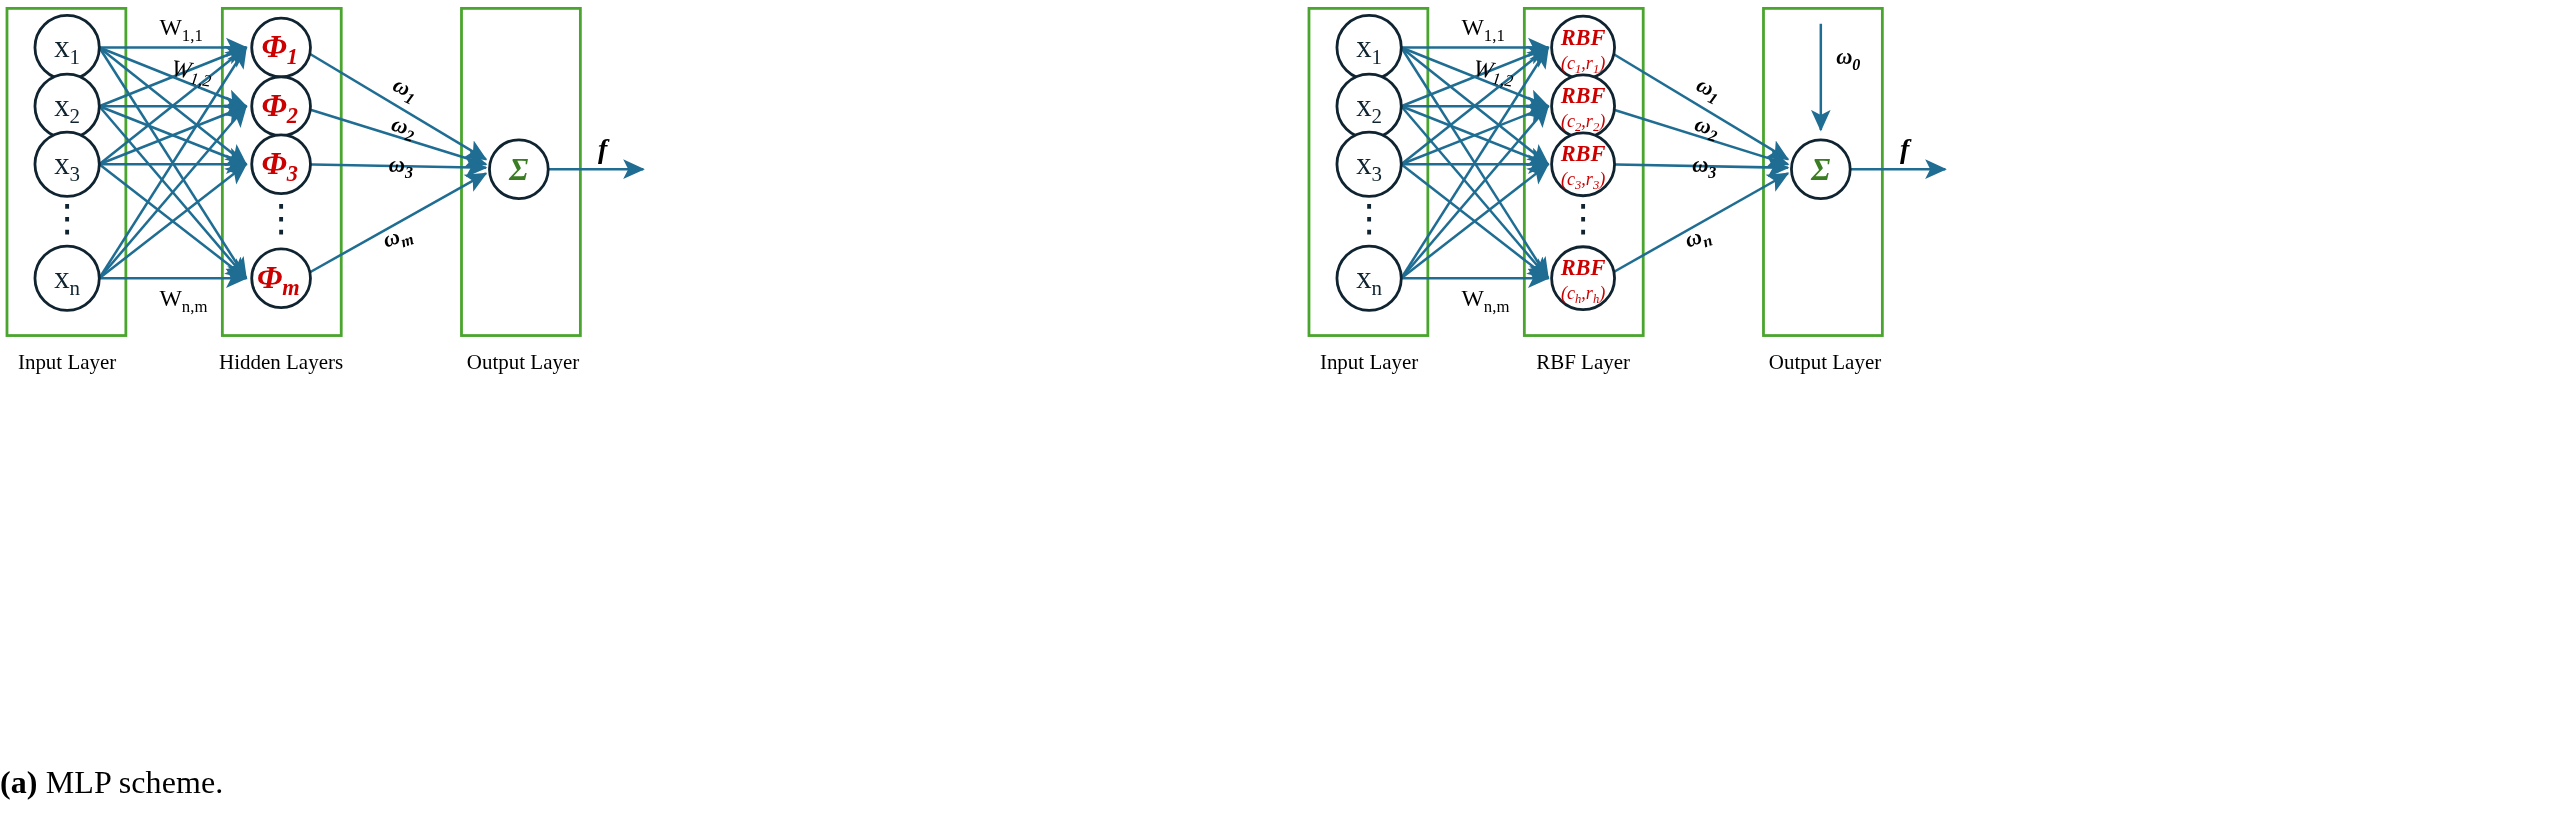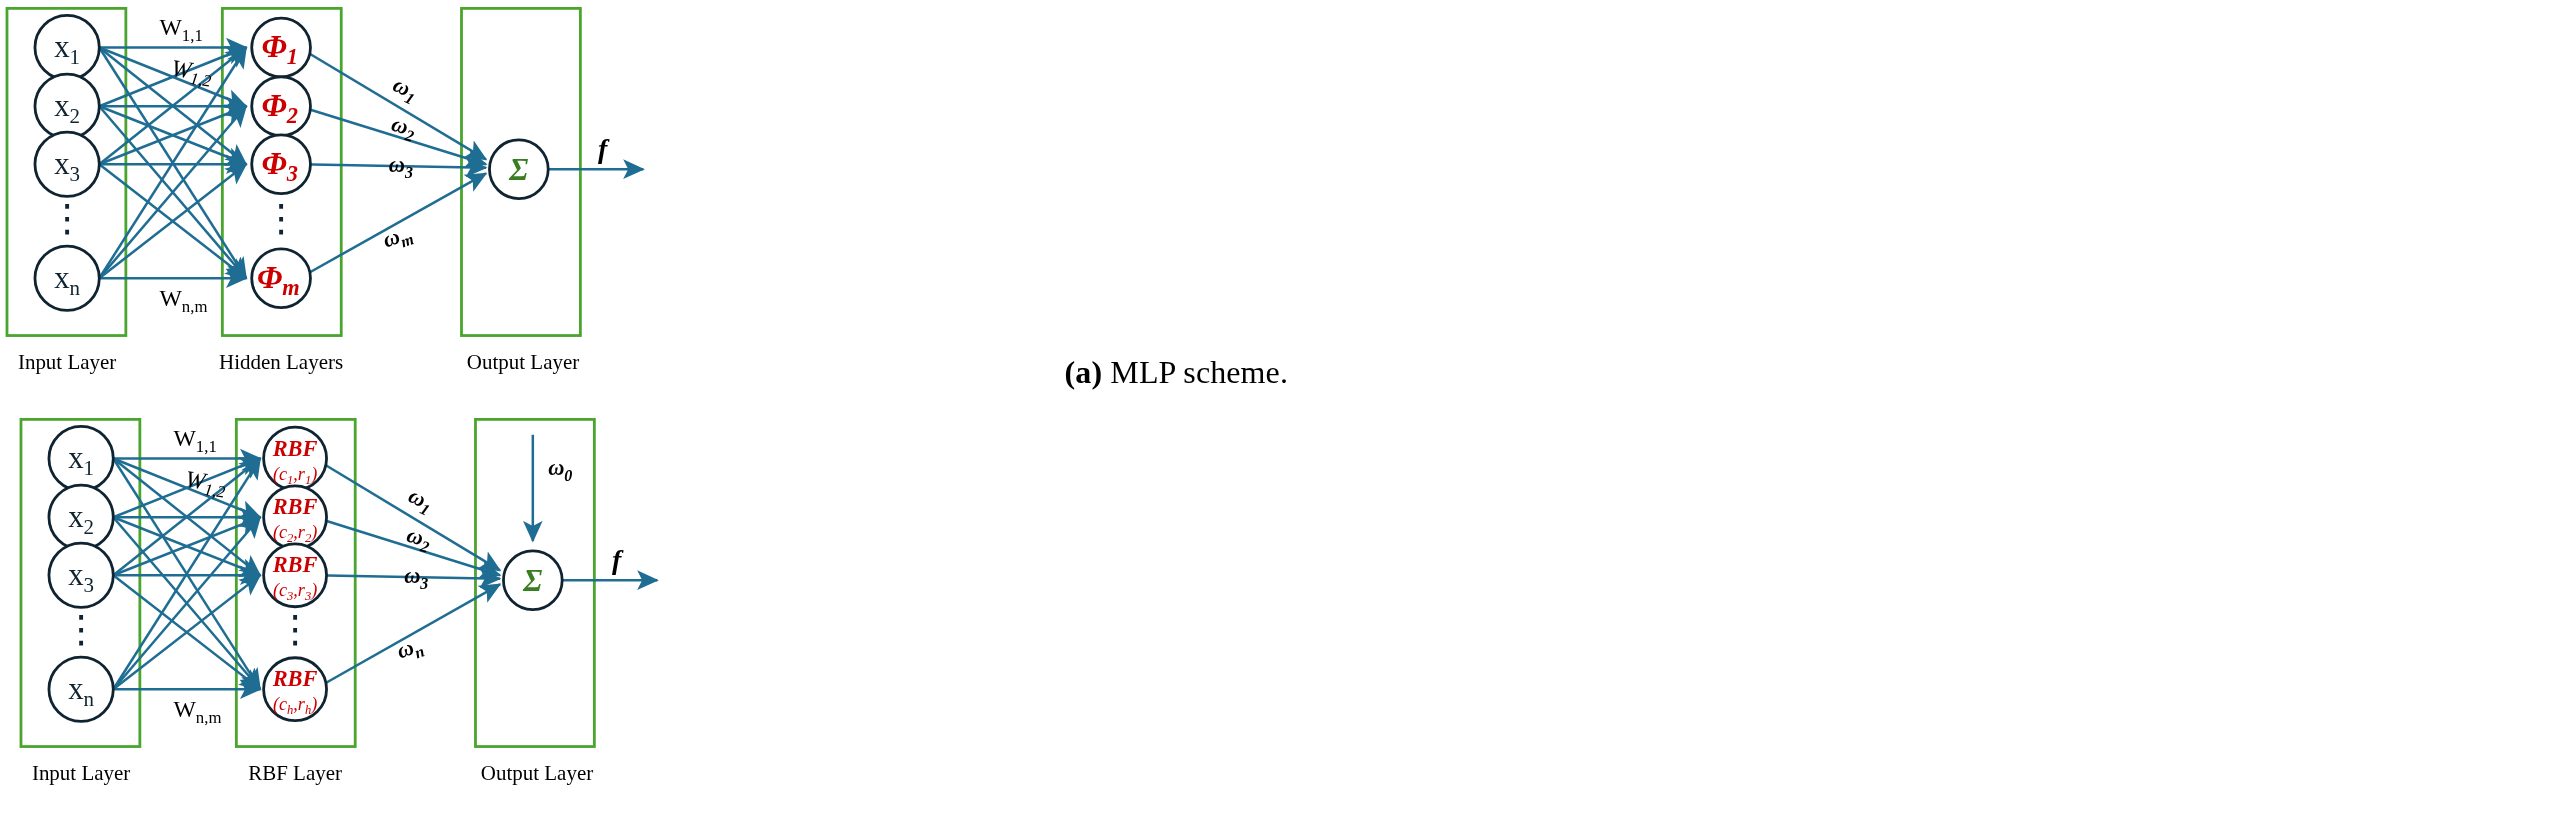--- a/index.html
+++ b/index.html
@@ -11,21 +11,21 @@
     width: 2576px;
     height: 821px;
     font-family: "Liberation Serif", "DejaVu Serif", serif;
     position: relative;
     overflow: hidden;
   }
   .figure-pair {
     position: absolute;
     inset: 0;
     display: flex;
-    flex-direction: column;
+    flex-direction: row;
   }
   .panel {
     position: relative;
     width: 1288px;
     height: 821px;
   }
   .panel.right { width: 1288px; }
 
   .diagram-svg {
     position: absolute;
@@ -34,21 +34,21 @@
     width: 100%;
     height: 741px;
     overflow: visible;
   }
 
   .caption {
     position: absolute;
     bottom: 19.6px;
     left: 0;
     width: 100%;
-    text-align: right;
+    text-align: left;
     font-size: 32px;
     color: #000000;
     font-family: "Liberation Serif", "DejaVu Serif", serif;
     letter-spacing: 0.1px;
   }
   .caption .lbl {
     font-weight: bold;
   }
   .caption .txt { font-weight: normal; }
 

